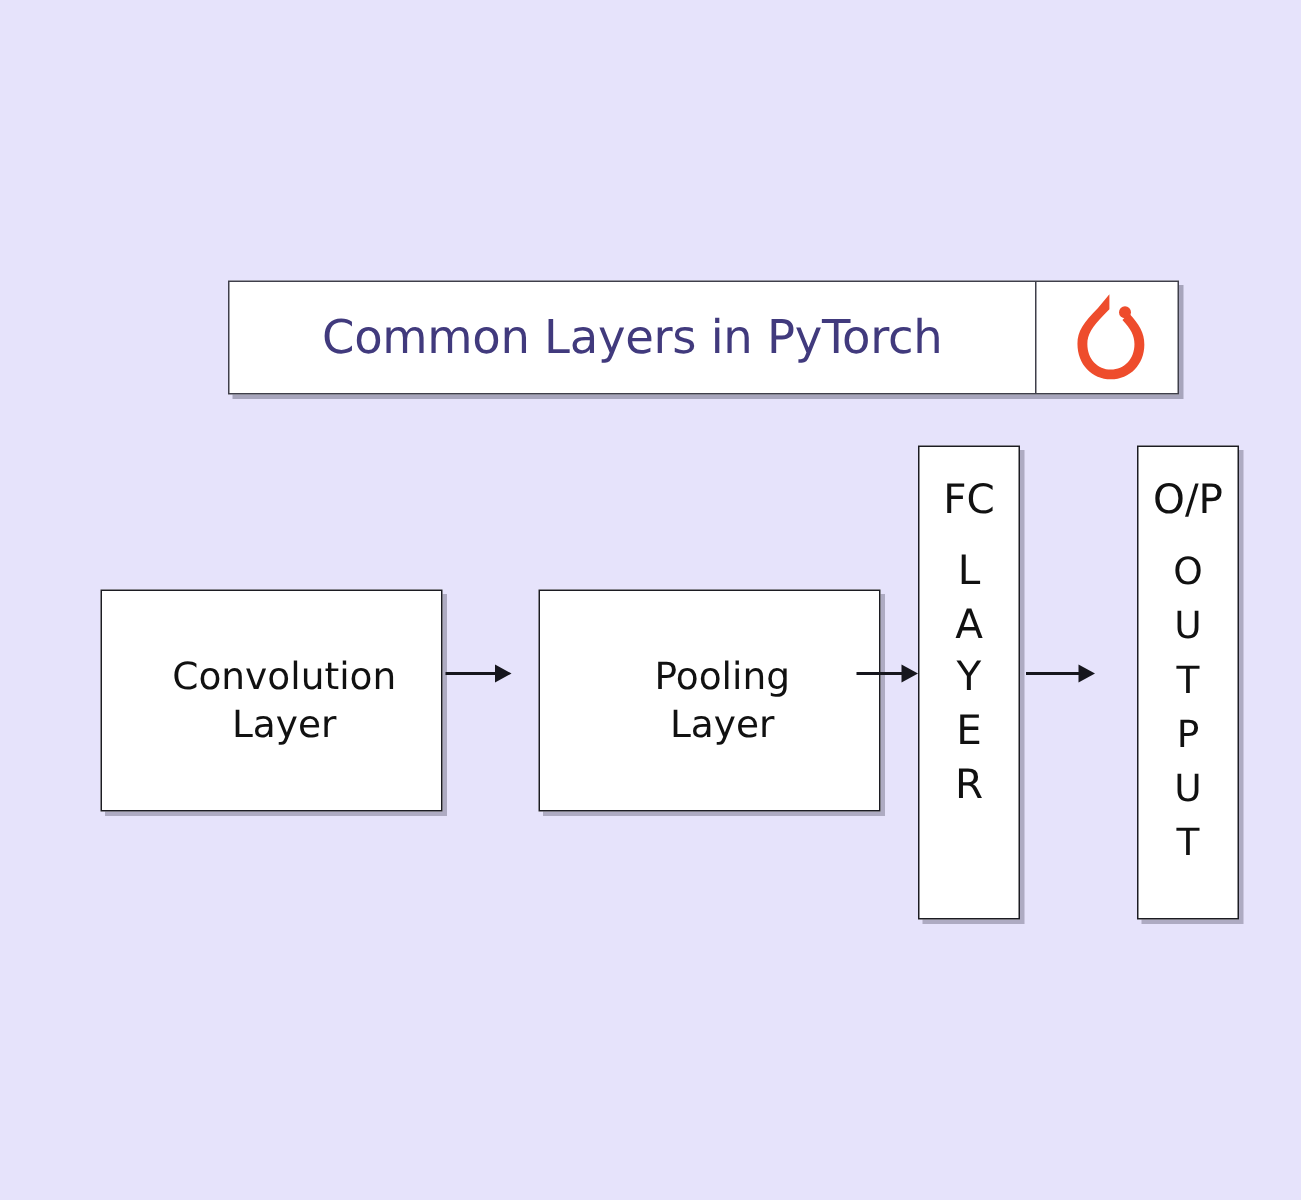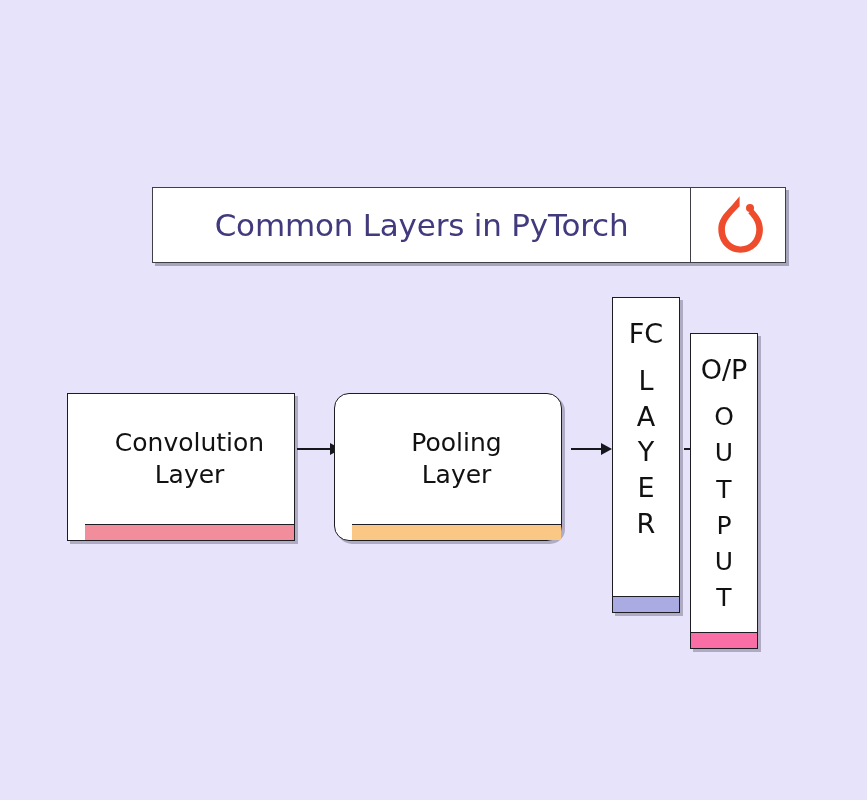--- a/index.html
+++ b/index.html
@@ -60,21 +60,20 @@
   .logo-cell svg { display: block; }
 
   
   .node {
     position: absolute;
     background: #ffffff;
     border: 1.5px solid #1c1c22;
     box-sizing: border-box;
     box-shadow: 3px 3px 0 rgba(90,88,110,0.4);
     display: flex;
-    flex-direction: column;
   }
   .node-body {
     flex: 1 1 auto;
     display: flex;
     align-items: center;
     justify-content: center;
     text-align: center;
   }
   .node-accent {
     flex: 0 0 auto;
@@ -85,27 +84,27 @@
     font-family: "DejaVu Sans", sans-serif;
     color: #111111;
     line-height: 1.28;
   }
 
   
   .node-h { width: 228px; height: 148px; top: 393px; padding-left: 17px; }
   .node-h .node-label { font-size: 25px; }
   .node-h .node-accent { height: 15px; }
   #node-convolution { left: 67px; }
-  #node-pooling     { left: 334px; border-radius: 15px; }
+  #node-pooling     { left: 359px; }
 
   
   .node-v { width: 68px; height: 316px; top: 297px; }
   .node-v .node-accent { height: 15px; }
   #node-fc    { left: 612px; }
-  #node-output{ left: 690px; margin-top: 36px; }
+  #node-output{ left: 758px; }
 
   .node-v .node-body {
     flex-direction: column;
     justify-content: flex-start;
     padding-top: 20px;
     box-sizing: border-box;
   }
   .v-head {
     font-size: 27px;
     font-family: "DejaVu Sans", sans-serif;

